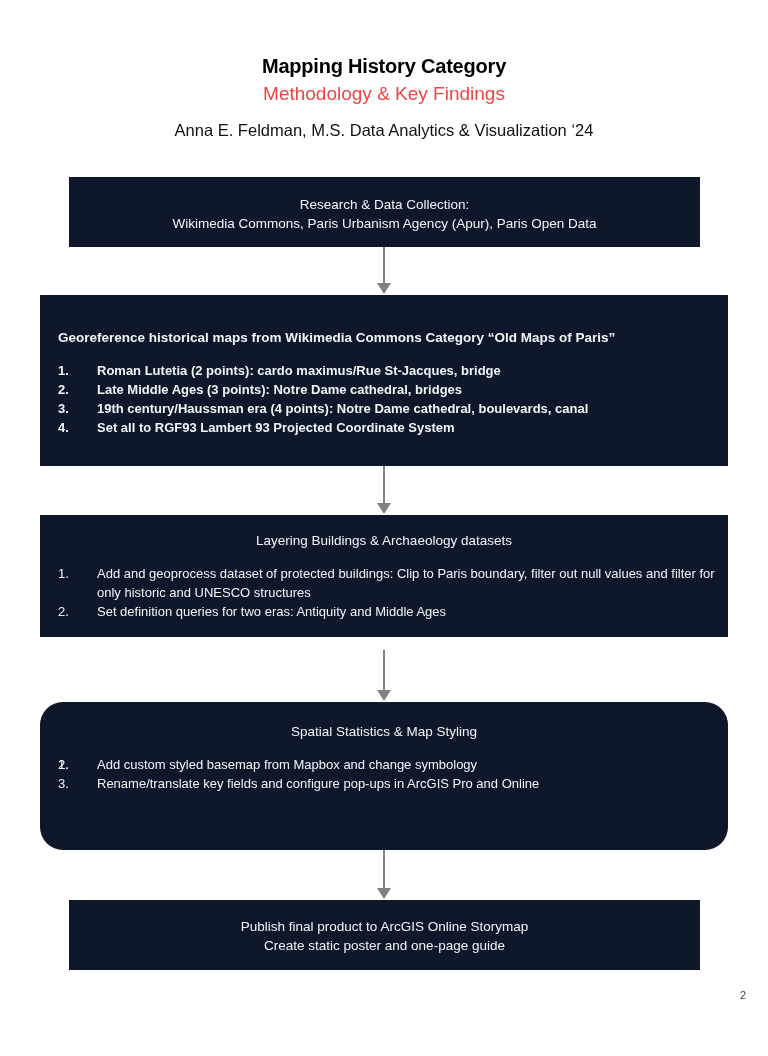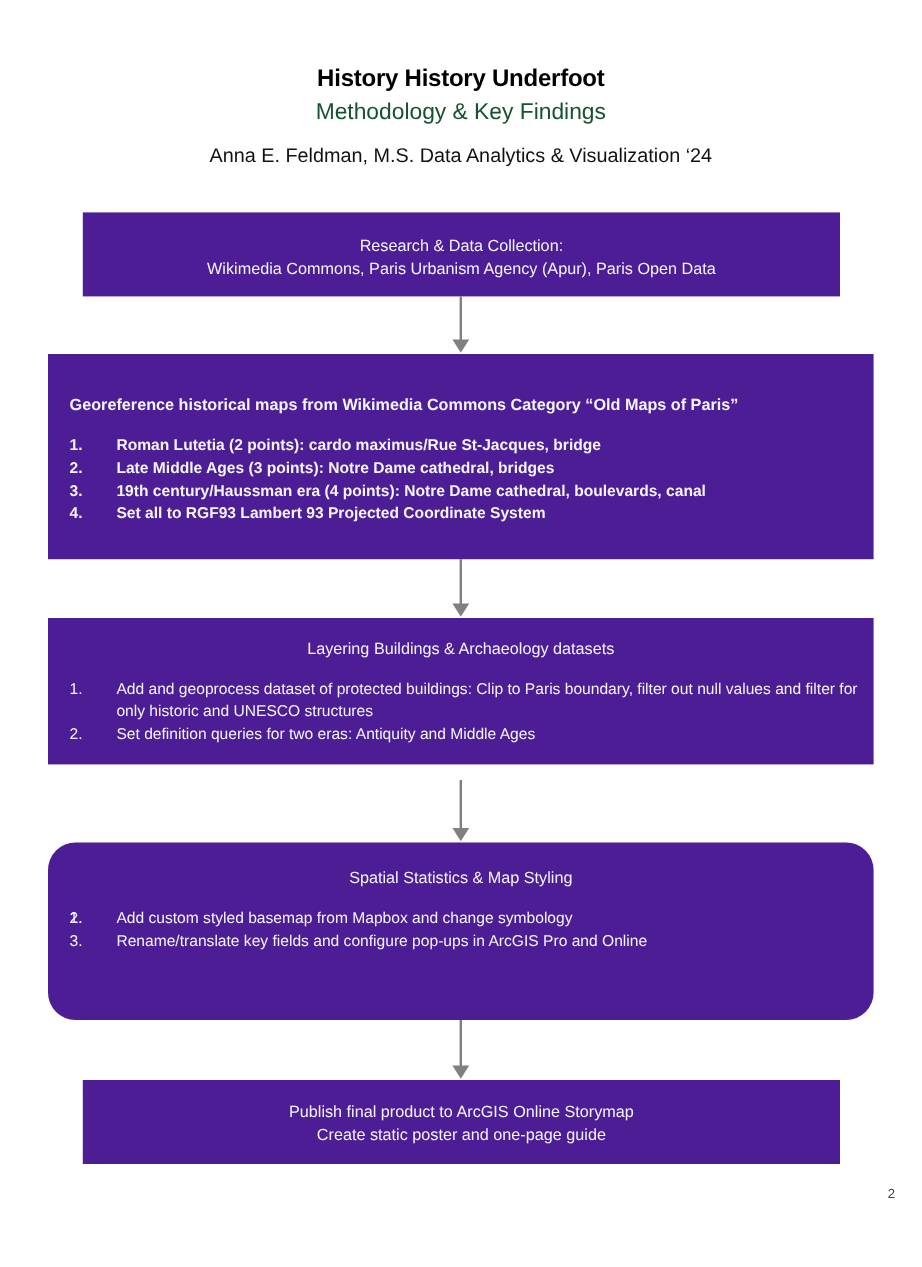--- a/index.html
+++ b/index.html
@@ -25,34 +25,34 @@
     font-size: 20px;
     font-weight: bold;
     letter-spacing: -0.2px;
     line-height: 28px;
     color: #000000;
   }
   .title-sub {
     font-size: 19px;
     font-weight: normal;
     line-height: 28px;
-    color: #14532d;
+    color: #ef4444;
   }
   .byline {
     margin-top: 10px;
     font-size: 16.5px;
     font-weight: normal;
     line-height: 24px;
     color: #111111;
   }
 
   
   .box {
     position: absolute;
-    background: #4c1d95;
+    background: #0f172a;
     color: #ffffff;
   }
   .box-heading {
     text-align: center;
     font-size: 13.5px;
     line-height: 19px;
     color: #f2f5f7;
   }
   .box-heading.left {
     text-align: left;
@@ -141,21 +141,21 @@
     right: 22px;
     bottom: 55px;
     font-size: 11px;
     color: #444444;
   }
 </style>
 </head>
 <body>
 
 <div class="header">
-  <div class="title-main">History History Underfoot</div>
+  <div class="title-main">Mapping History Category</div>
   <div class="title-sub">Methodology &amp; Key Findings</div>
   <div class="byline">Anna E. Feldman, M.S. Data Analytics &amp; Visualization ‘24</div>
 </div>
 
 <div class="box" id="box-research">
   <div class="box-heading">
     <div>Research &amp; Data Collection:</div>
     <div>Wikimedia Commons, Paris Urbanism Agency (Apur), Paris Open Data</div>
   </div>
 </div>

